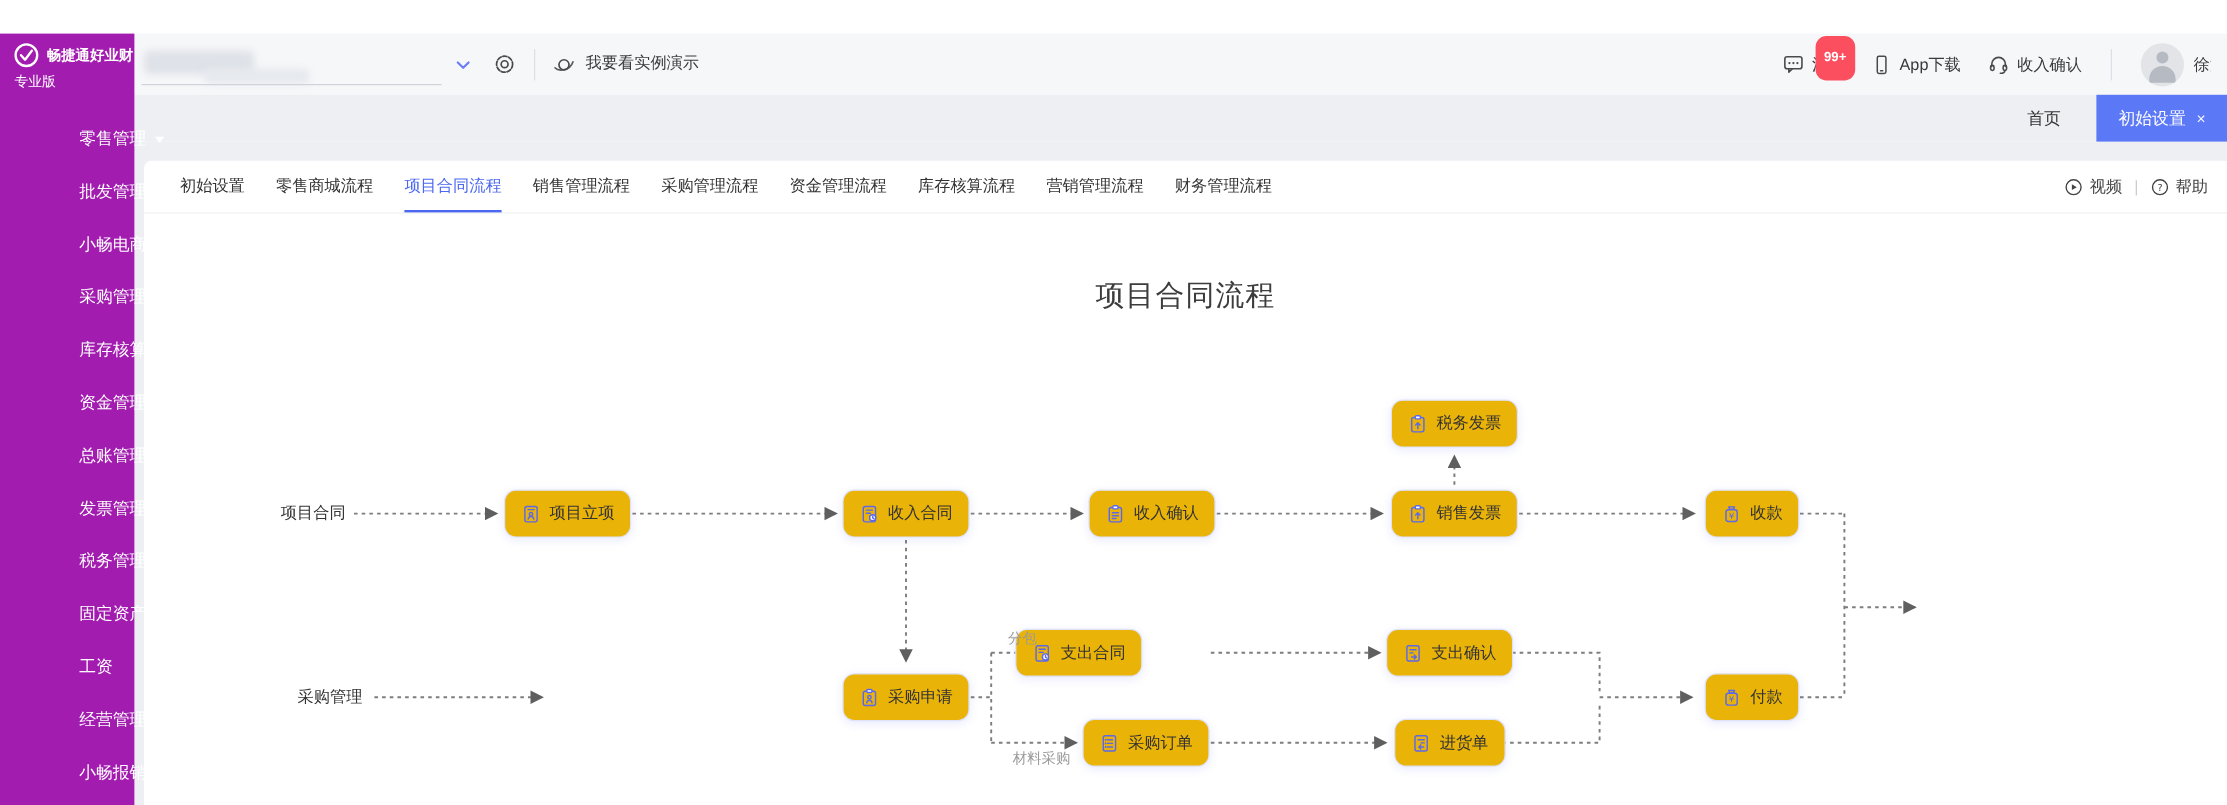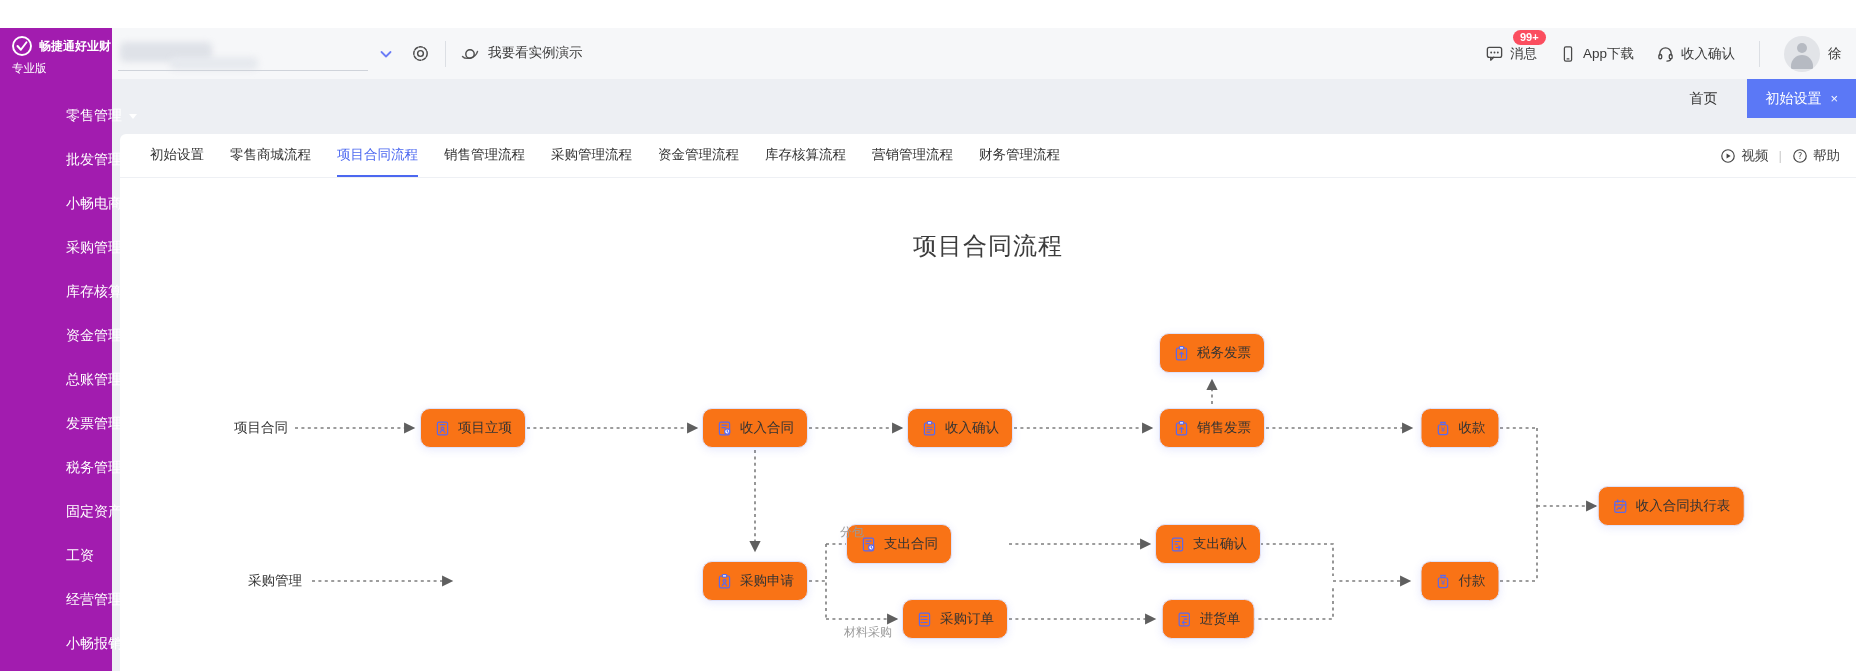--- a/index.html
+++ b/index.html
@@ -25,21 +25,21 @@
   .header { position:absolute; left:112px; top:28px; right:0; height:51px; background:#f6f7f9; display:flex; align-items:center; }
   .company-select { position:relative; width:266px; height:100%; }
   .blur1 { position:absolute; left:8px; top:14px; width:92px; height:20px; background:#dfe2e8; border-radius:5px; filter:blur(3px); }
   .blur2 { position:absolute; left:58px; top:29px; width:88px; height:13px; background:#e6e9ee; border-radius:5px; filter:blur(3px); }
   .select-underline { position:absolute; left:6px; right:10px; bottom:8px; border-bottom:1px solid #cfd3da; }
   .hicon { display:inline-flex; align-items:center; justify-content:center; }
   .v-div { width:1px; height:26px; background:#dcdfe4; margin:0 14px; }
   .demo-group { display:flex; gap:8px; font-size:13.5px; color:#3a3a3a; cursor:pointer; }
   .header-right { margin-left:auto; display:flex; align-items:center; gap:22px; padding-right:14px; font-size:13.5px; color:#3a3a3a; }
   .hgroup { position:relative; display:flex; align-items:center; gap:6px; cursor:pointer; white-space:nowrap; }
-  .badge { position:absolute; left:28px; top:-14px; background:#fb4e5f; color:#fff; font-size:11px; font-weight:bold; padding:1px 7px; border-radius:9px; line-height:13px; }
+  .badge { position:absolute; left:28px; top:-14px; background:#fb4e5f; color:#fff; font-size:11px; font-weight:bold; padding:12px 7px; border-radius:9px; line-height:13px; }
   .avatar { width:36px; height:36px; border-radius:50%; background:#e2e4e8; position:relative; overflow:hidden; flex:0 0 auto; }
   .avatar .head { position:absolute; left:50%; top:7px; transform:translateX(-50%); width:10px; height:10px; border-radius:50%; background:#b6bac2; }
   .avatar .body { position:absolute; left:50%; top:19px; transform:translateX(-50%); width:22px; height:14px; border-radius:11px 11px 0 0; background:#b6bac2; }
   .username { max-width:14px; overflow:hidden; white-space:nowrap; }
 
   
   .wintabs { position:absolute; left:112px; top:79px; right:0; height:39px; background:#edeff3; display:flex; align-items:stretch; padding-left:12px; z-index:4;justify-content:flex-end; }
   .wintab { display:flex; align-items:center; padding:0 18px; font-size:14px; color:#333; cursor:pointer; }
   .wintab.active { background:#5b78f6; color:#fff; margin-left:12px; }
   .wintab .close { margin-left:9px; font-size:13px; line-height:1; opacity:.95; }
@@ -52,21 +52,21 @@
   .flowtab.active { color:#4c68f0; border-bottom-color:#4c68f0; }
   .tab-tools { margin-left:auto; display:flex; align-items:center; gap:8px; font-size:13.5px; color:#444; }
   .tab-tools .sep { color:#ccc; margin:0 2px; }
   .tool { display:flex; align-items:center; gap:5px; cursor:pointer; white-space:nowrap; }
   .flow-title { text-align:center; margin-top:52px; font-size:24px; color:#3c3c3c; letter-spacing:1px; }
 
   
   .flow-layer { position:absolute; left:0; top:0; width:1856px; height:671px; z-index:3; pointer-events:none; }
   .flow-layer svg.connectors { position:absolute; left:0; top:0; }
   .fnode { position:absolute; transform:translate(-50%,-50%); display:flex; align-items:center; gap:7px;
-    background:#f97316; border:1px solid #dfe3fa; border-radius:10px; padding:10px 13px;
+    background:#eab308; border:1px solid #dfe3fa; border-radius:10px; padding:10px 13px;
     font-size:13.5px; color:#333; box-shadow:0 2px 8px rgba(90,104,238,.14); pointer-events:auto; cursor:pointer; white-space:nowrap; }
   .lane-label { position:absolute; transform:translate(-50%,-50%); font-size:13.5px; color:#333; white-space:nowrap; }
   .edge-label { position:absolute; transform:translate(-50%,-50%); font-size:12px; color:#9a9a9a; white-space:nowrap; }
 </style>
 </head>
 <body>
 
 <div class="topstrip"></div>
 
 <div class="sidebar">
@@ -334,30 +334,20 @@
     <div class="fnode" style="left: 1460px; top: 428px;">
       <span class="hicon">
         <svg width="17" height="17" viewBox="0 0 20 20" fill="none" stroke="#5a68ee" stroke-width="1.4" stroke-linecap="round" stroke-linejoin="round">
           <path d="M7.2 2.8h5.6l-1 2.4H8.2z"></path>
           <rect x="4.5" y="5.6" width="11" height="11.6" rx="2.4"></rect>
           <text x="10" y="14.6" font-size="8.5" text-anchor="middle" fill="#5a68ee" stroke="none" font-family="DejaVu Sans">¥</text>
         </svg>
       </span>
       <span>收款</span>
     </div>
-    <div class="fnode" style="left: 1671px; top: 506px;">
-      <span class="hicon">
-        <svg width="17" height="17" viewBox="0 0 20 20" fill="none" stroke="#5a68ee" stroke-width="1.4" stroke-linecap="round" stroke-linejoin="round">
-          <rect x="3.5" y="4" width="13" height="13" rx="2"></rect>
-          <path d="M7 2.3v3M13 2.3v3M3.5 8h13"></path>
-          <path d="M6.3 13.8l2-2.6 1.8 1.5 2.8-3.2"></path>
-        </svg>
-      </span>
-      <span>收入合同执行表</span>
-    </div>
     <div class="fnode" style="left: 755px; top: 581px;">
       <span class="hicon">
         <svg width="17" height="17" viewBox="0 0 20 20" fill="none" stroke="#5a68ee" stroke-width="1.4" stroke-linecap="round" stroke-linejoin="round">
           <rect x="4" y="3.5" width="12" height="14" rx="2"></rect>
           <rect x="7.5" y="1.8" width="5" height="3" rx="1" fill="#fff"></rect>
           <circle cx="10" cy="9.5" r="1.7"></circle>
           <path d="M7.4 14.8c.4-1.5 1.4-2.4 2.6-2.4s2.2.9 2.6 2.4"></path>
         </svg>
       </span>
       <span>采购申请</span>

